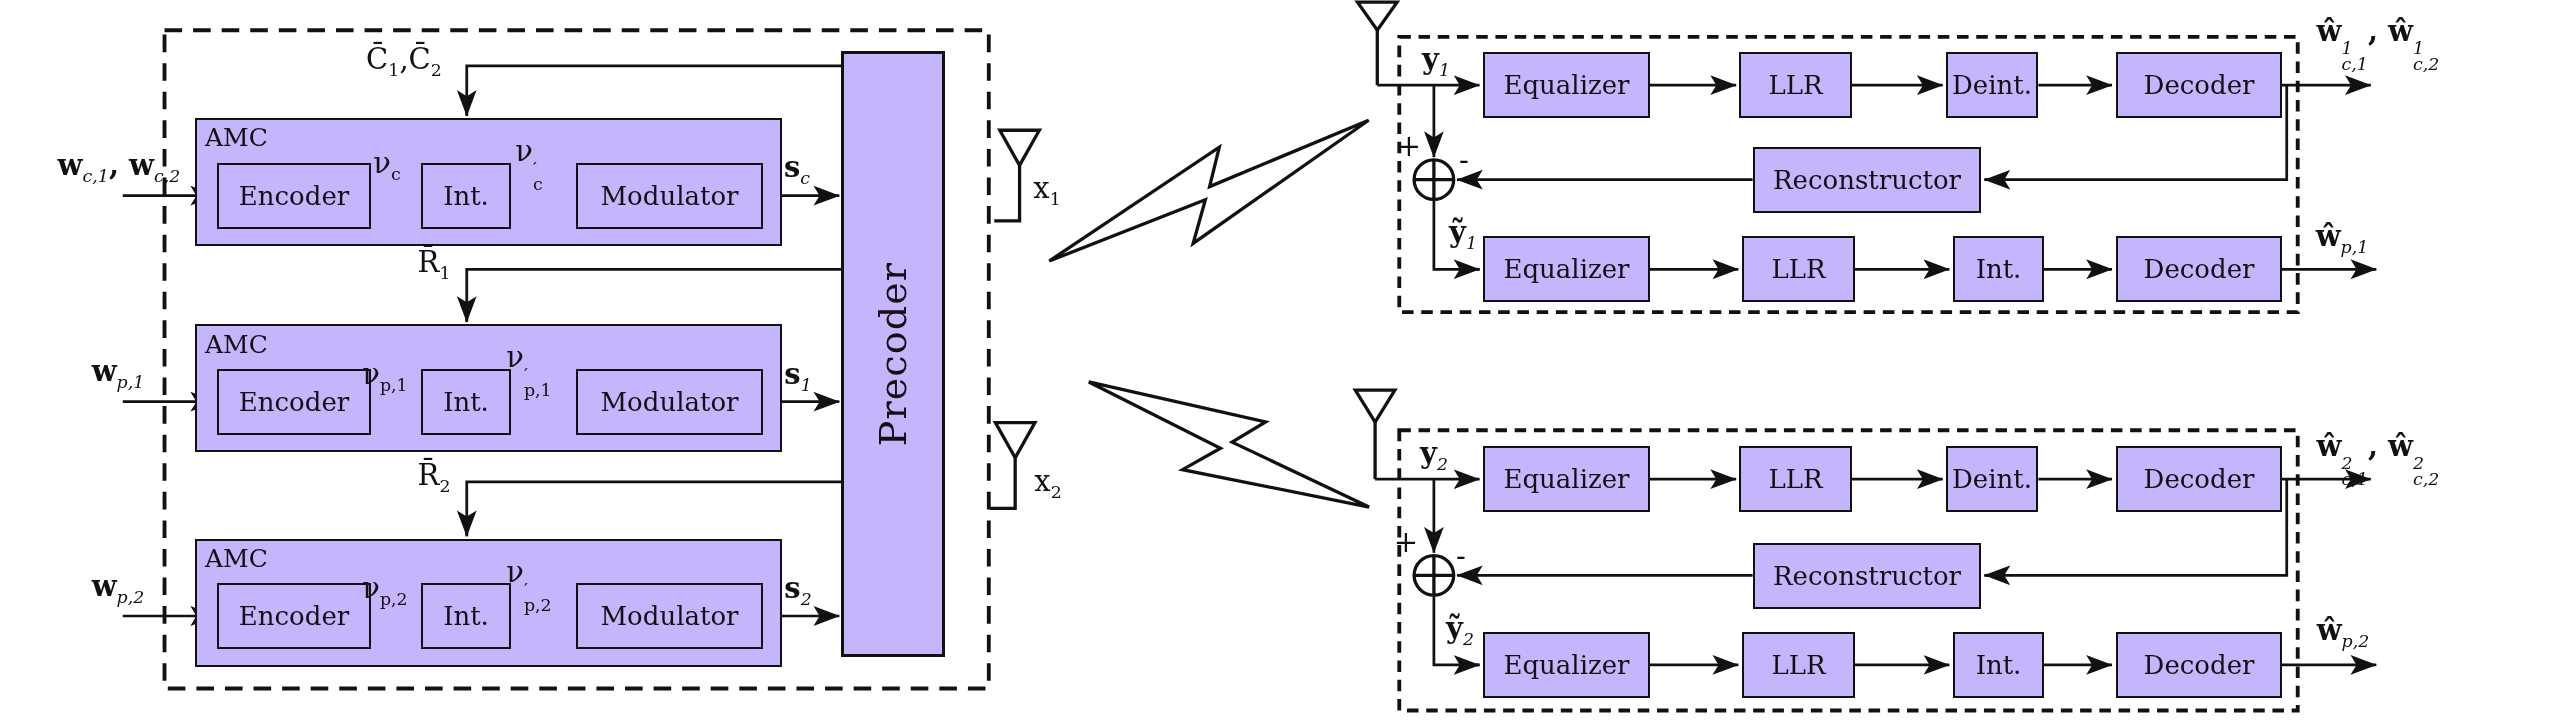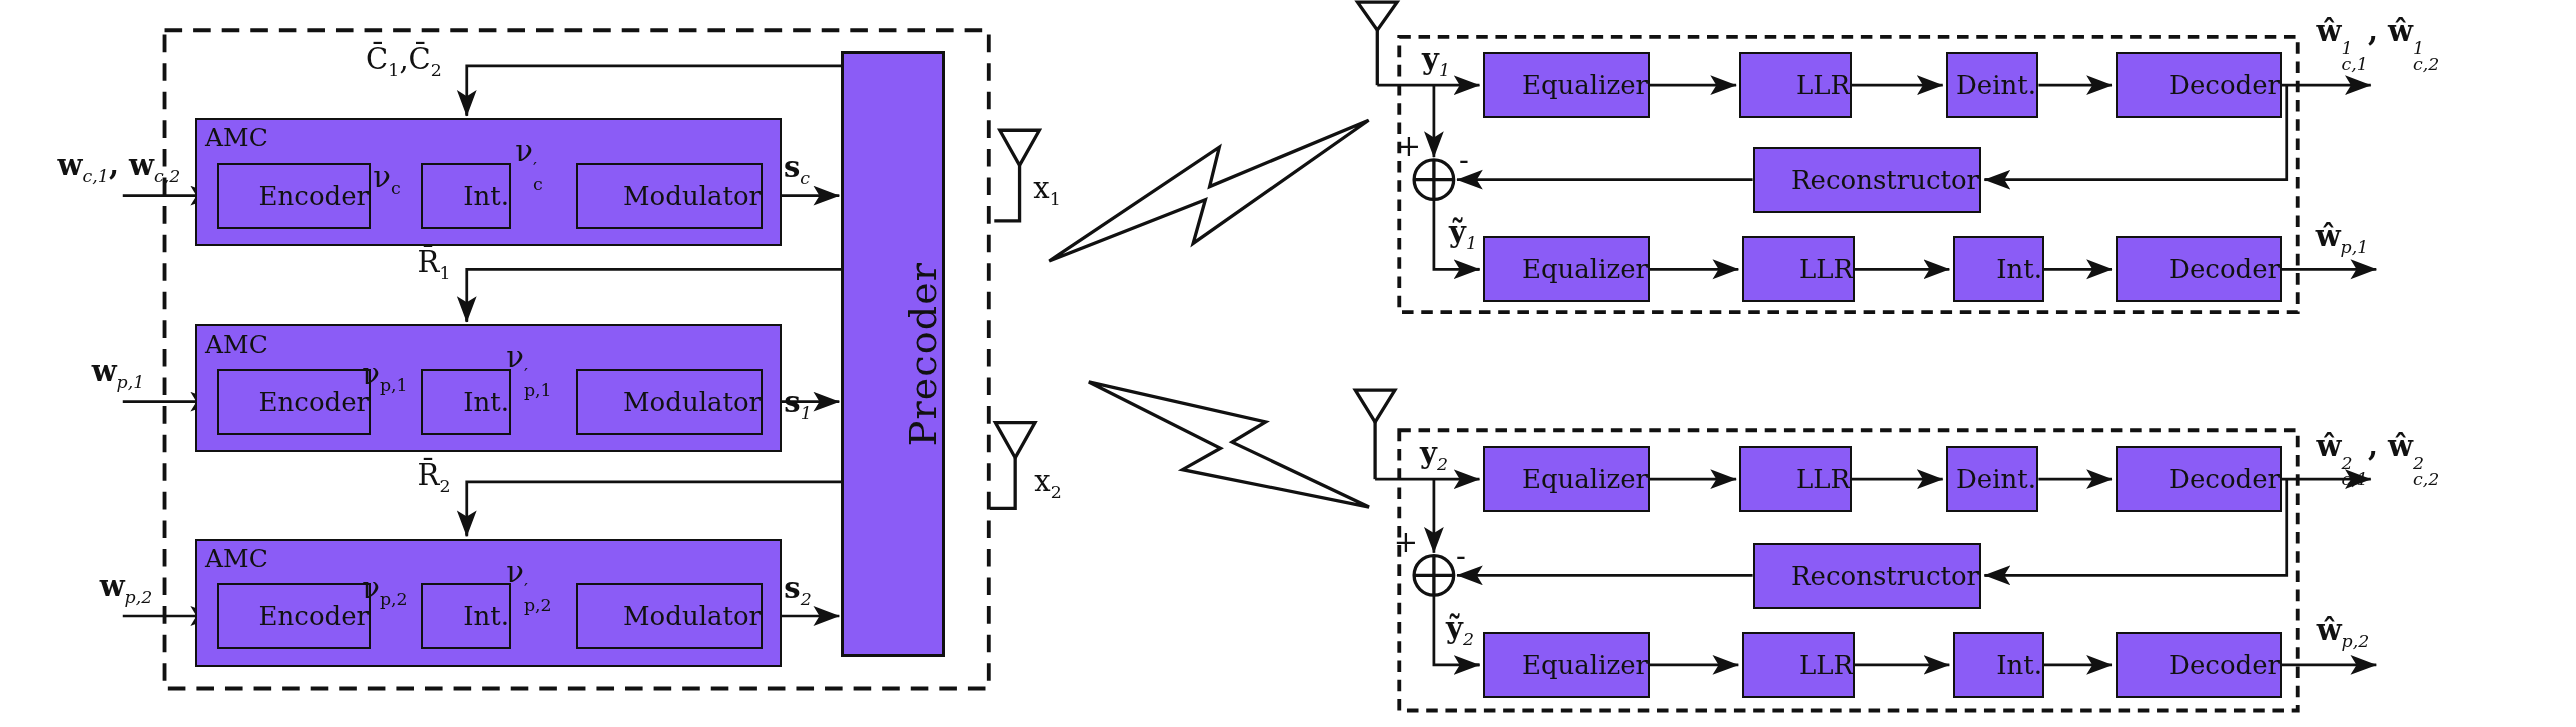--- a/index.html
+++ b/index.html
@@ -2,22 +2,22 @@
 <html style="font-size:8.8px"><head>
 <meta charset="utf-8">
 <style>
   html,body{margin:0;padding:0;background:#ffffff;}
   .canvas{
     position:relative;width:2576px;height:727px;background:#ffffff;
     font-family:"DejaVu Serif","Liberation Serif",serif;color:#111;overflow:hidden;
   }
   svg.wires{position:absolute;left:0;top:0;width:2576px;height:727px;}
   .box{
-    position:absolute;border:2.7px solid #111;background:#8b5cf6;box-sizing:border-box;
-    display:flex;align-items:center;justify-content:flex-end;
+    position:absolute;border:2.7px solid #111;background:#c4b5fd;box-sizing:border-box;
+    display:flex;align-items:center;justify-content:center;
   }
   .box > span{font-size:26px;line-height:1;white-space:nowrap;}
   .precoder-box > span{
     font-size:38px;writing-mode:vertical-rl;transform:rotate(180deg);letter-spacing:1.1px;
   }
   .amc-tag{
     position:absolute;font-size:25px;line-height:1;white-space:nowrap;
   }
   .mlabel{
     position:absolute;transform:translate(-50%,-50%);font-size:29px;
@@ -182,39 +182,39 @@
     </div>
   <div class="box" style="left:421px;top:583px;width:90px;height:66px;">
     <span>Int.</span>
     </div>
   <div class="box" style="left:576px;top:583px;width:187px;height:66px;">
     <span>Modulator</span>
     </div>
 
   <div class="mlabel vec" style="left:90px;top:168px;margin-left:29px;">w<sub>c,1</sub>, w<sub>c,2</sub></div>
   <div class="mlabel vec" style="left:118px;top:374px;">w<sub>p,1</sub></div>
-  <div class="mlabel vec" style="left:118px;top:589px;margin-left:8px;">w<sub>p,2</sub></div>
+  <div class="mlabel vec" style="left:118px;top:589px;">w<sub>p,2</sub></div>
 
   <div class="mlabel" style="left:404px;top:62px;">C̄<sub>1</sub>,C̄<sub>2</sub></div>
   <div class="mlabel" style="left:434px;top:265px;">R̄<sub>1</sub></div>
   <div class="mlabel" style="left:434px;top:478px;">R̄<sub>2</sub></div>
 
-  <div class="mlabel" style="left:387px;top:180px;text-align:right;">ν<sub>c</sub></div>
+  <div class="mlabel" style="left:387px;top:166px;text-align:right;">ν<sub>c</sub></div>
   <div class="mlabel" style="left:529px;top:165px;">ν<span class="ss">
         <span>′</span>
         <span>c</span>
       </span></div>
   <div class="mlabel vec" style="left:797px;top:170px;">s<sub>c</sub></div>
 
   <div class="mlabel" style="left:385px;top:377px;">ν<sub>p,1</sub></div>
   <div class="mlabel" style="left:529px;top:371px;">ν<span class="ss">
         <span>′</span>
         <span>p,1</span>
       </span></div>
-  <div class="mlabel vec" style="left:798px;top:377px;margin-top:28px;">s<sub>1</sub></div>
+  <div class="mlabel vec" style="left:798px;top:377px;">s<sub>1</sub></div>
 
   <div class="mlabel" style="left:385px;top:591px;">ν<sub>p,2</sub></div>
   <div class="mlabel" style="left:529px;top:586px;">ν<span class="ss">
         <span>′</span>
         <span>p,2</span>
       </span></div>
   <div class="mlabel vec" style="left:798px;top:591px;">s<sub>2</sub></div>
 
   <div class="mlabel" style="left:1047px;top:191px;">x<sub>1</sub></div>
   <div class="mlabel" style="left:1048px;top:484px;">x<sub>2</sub></div>

